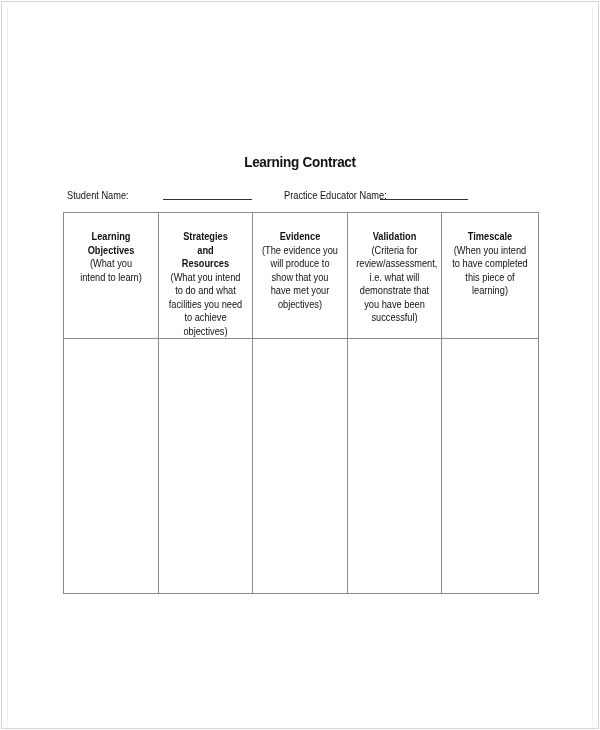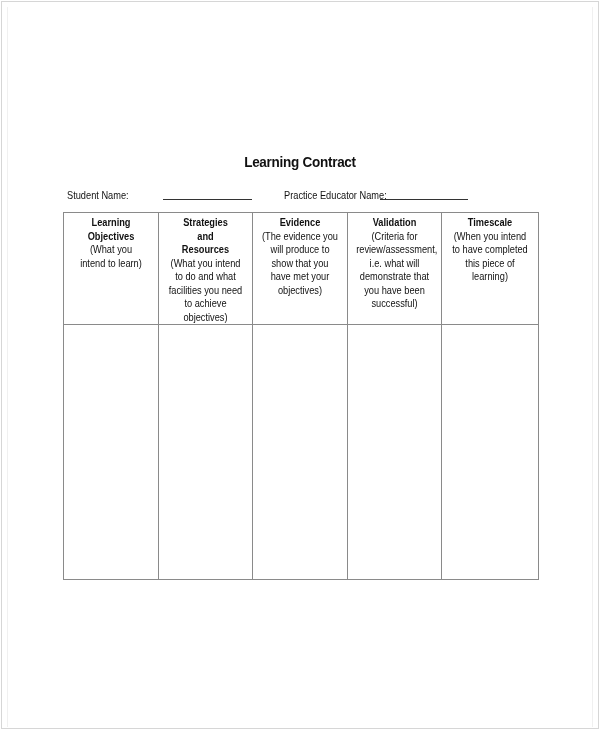--- a/index.html
+++ b/index.html
@@ -4,21 +4,21 @@
   <style>
     html, body { margin: 0; padding: 0; background: #ffffff; }
     body { width: 600px; height: 730px; position: relative; overflow: hidden; font-family: "Liberation Sans", sans-serif; color: #111; }
     .page { position: absolute; left: 1px; top: 1px; width: 596px; height: 726px; border: 1px solid #d6d6d6; background: #fff; }
     .page-inner { position: absolute; left: 5px; top: 5px; right: 5px; bottom: 1px; border-left: 1px solid #f0f0f0; border-right: 1px solid #f0f0f0; }
     .title { position: absolute; left: 0; width: 600px; top: 153px; text-align: center; font-size: 15px; font-weight: bold; letter-spacing: -0.3px; transform: scaleX(0.9); }
     .field-label { position: absolute; top: 189px; font-size: 10.5px; transform-origin: left center; transform: scaleX(0.88); white-space: nowrap; }
     .field-line { position: absolute; top: 199px; height: 0; border-top: 1px solid #333; }
     table.contract { position: absolute; left: 63px; top: 212px; width: 475px; height: 341px; border-collapse: collapse; table-layout: fixed; }
     table.contract td, table.contract th { border: 1px solid #8a8a8a; padding: 0; vertical-align: top; }
-    table.contract th { height: 85px; text-align: center; font-weight: normal; font-size: 10.5px; line-height: 13.5px; padding-top: 3px; }
+    table.contract th { height: 85px; text-align: center; font-weight: normal; font-size: 10.5px; line-height: 13.5px; padding-top: 17px; }
     .col-head { display: block; transform: scaleX(0.88); }
     .col-title { font-weight: bold; display: block; }
     .col-desc { display: block; }
     table.contract td { height: 254px; }
   </style>
 </head>
 <body>
 
 <div class="page">
   <div class="page-inner"></div>

